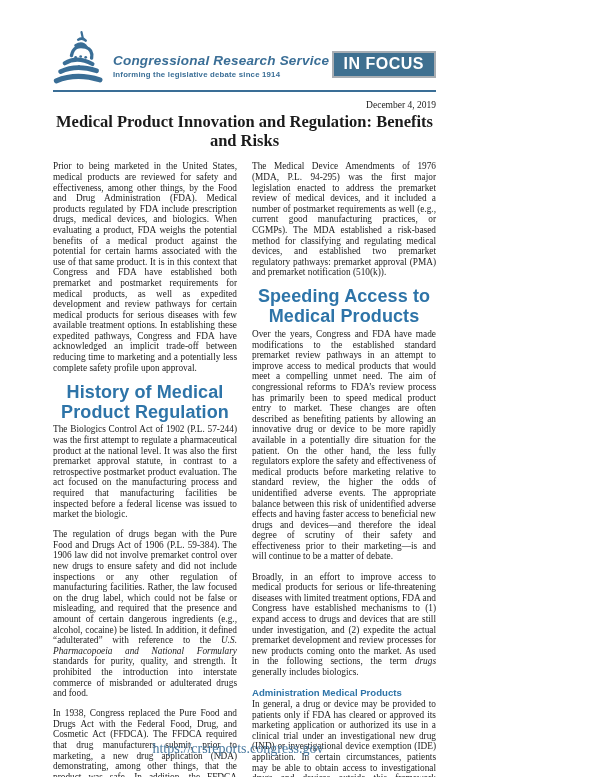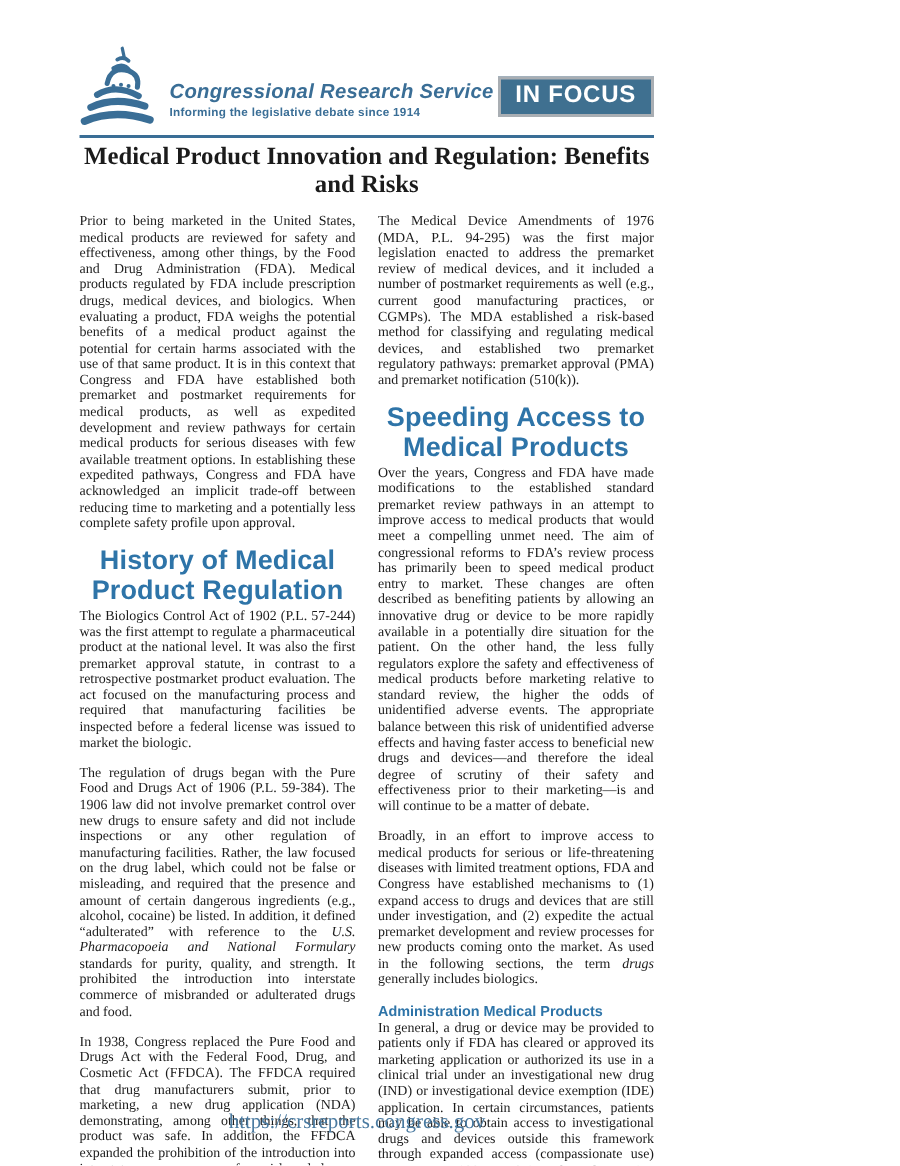--- a/index.html
+++ b/index.html
@@ -118,20 +118,21 @@
       <div class="brand-text">
         <div class="org">Congressional Research Service</div>
         <div class="tagline">Informing the legislative debate since 1914</div>
       </div>
     </div>
     <div class="badge">IN FOCUS</div>
   </div>
 
   <div class="rule"></div>
 
+  <div class="date">December 4, 2019</div>
 
   <h1 class="title">Medical Product Innovation and Regulation: Benefits and Risks</h1>
 
   <main class="columns">
 
     <section class="col">
       <p><span>Prior to being marketed in the United States, medical products are reviewed for safety and effectiveness, among other things, by the Food and Drug Administration (FDA). Medical products regulated by FDA include prescription drugs, medical devices, and biologics. When evaluating a product, FDA weighs the potential benefits of a medical product against the potential for certain harms associated with the use of that same product. It is in this context that Congress and FDA have established both premarket and postmarket requirements for medical products, as well as expedited development and review pathways for certain medical products for serious diseases with few available treatment options. In establishing these expedited pathways, Congress and FDA have acknowledged an implicit trade-off between reducing time to marketing and a potentially less complete safety profile upon approval.</span></p>
       <h2 class="sec">History of Medical Product Regulation</h2>
       <p><span>The Biologics Control Act of 1902 (P.L. 57-244) was the first attempt to regulate a pharmaceutical product at the national level. It was also the first premarket approval statute, in contrast to a retrospective postmarket product evaluation. The act focused on the manufacturing process and required that manufacturing facilities be inspected before a federal license was issued to market the biologic.</span></p>
       <p><span>The regulation of drugs began with the Pure Food and Drugs Act of 1906 (P.L. 59-384). The 1906 law did not involve premarket control over new drugs to ensure safety and did not include inspections or any other regulation of manufacturing facilities. Rather, the law focused on the drug label, which could not be false or misleading, and required that the presence and amount of certain dangerous ingredients (e.g., alcohol, cocaine) be listed. In addition, it defined “adulterated” with reference to the </span><span style="font-style: italic;">U.S. Pharmacopoeia and National Formulary</span><span> standards for purity, quality, and strength. It prohibited the introduction into interstate commerce of misbranded or adulterated drugs and food.</span></p>

